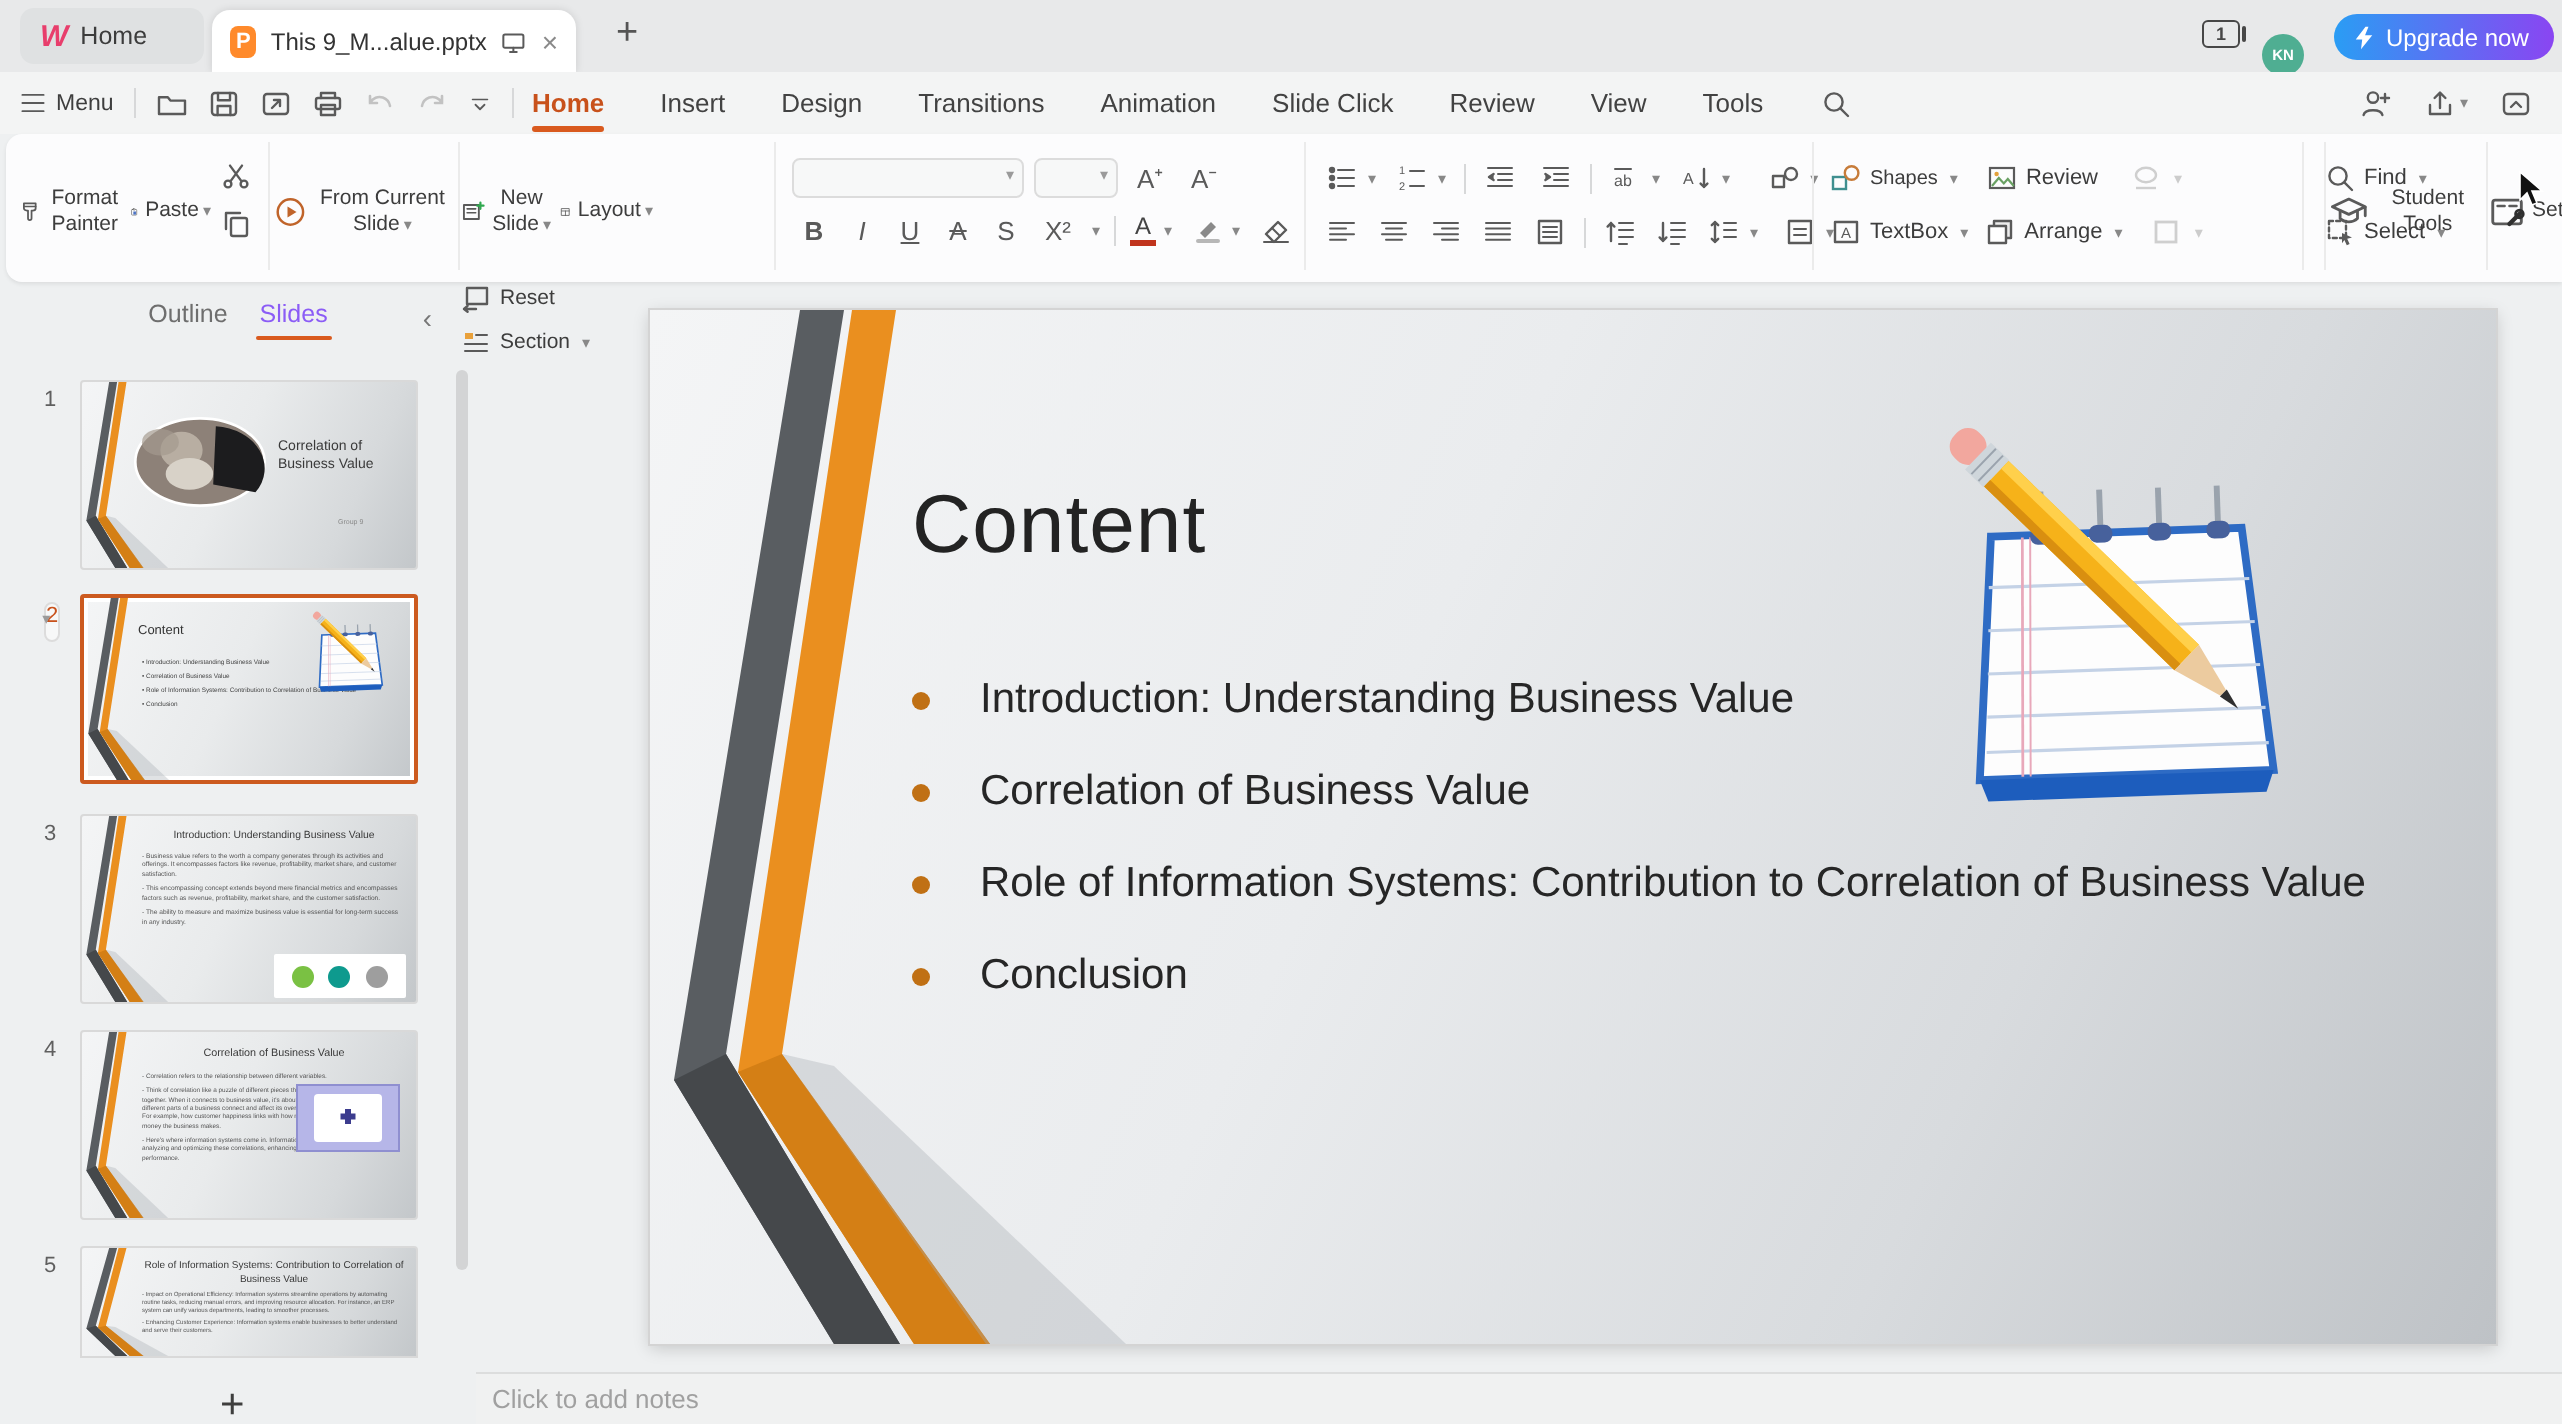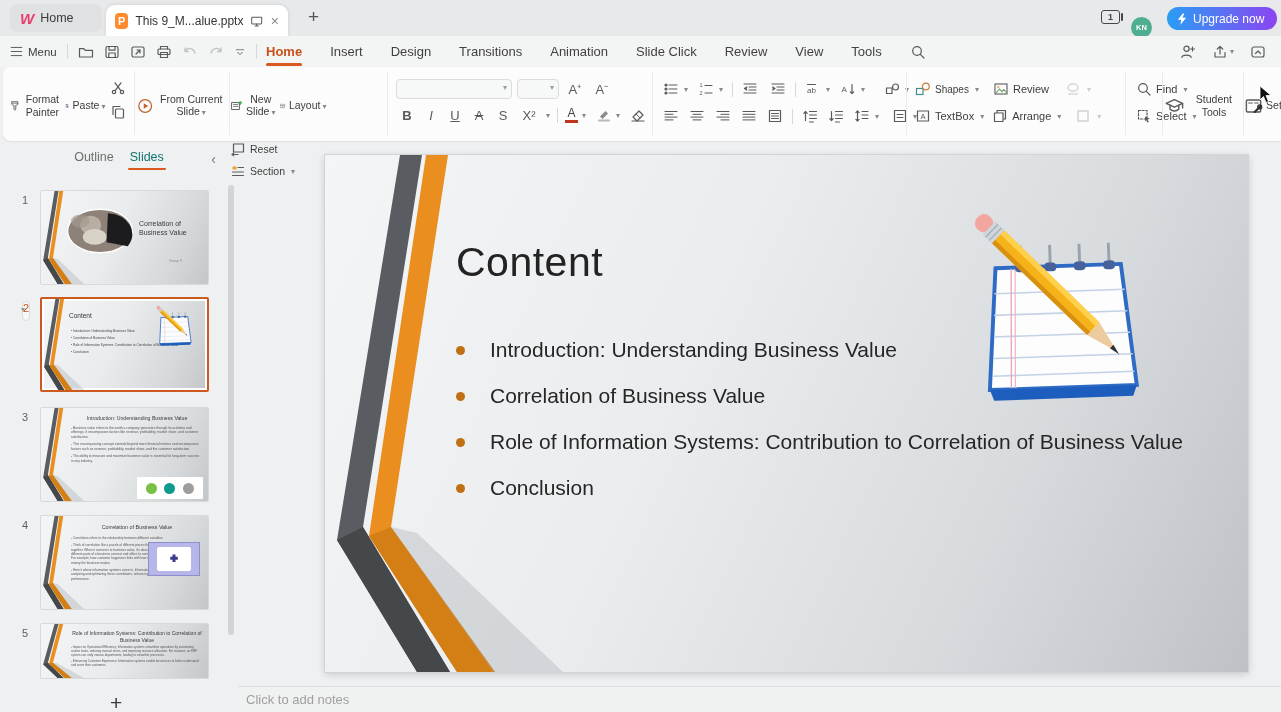--- a/index.html
+++ b/index.html
@@ -43,21 +43,21 @@
   .sel{height:20px;border:1px solid #dcdcdc;border-radius:4px;background:#f7f8f8;position:relative;cursor:pointer}
   .sel:after{content:"\25BE";position:absolute;right:4px;top:3px;font-size:8px;color:#9a9a9a}
   .fmt{font-size:13px;color:#5a5a5a;cursor:pointer;width:22px;text-align:center}
   .fmt.b{font-weight:bold}.fmt.i{font-style:italic}.fmt.u{text-decoration:underline}
   .fmt.strike{text-decoration:line-through}
   .dis{color:#c4c4c4}
   
   .panel{position:absolute;left:0;top:145px;width:238px;height:567px}
   .panel-tabs{position:absolute;left:0;top:5px;width:238px;display:flex;justify-content:center;gap:16px}
   .ptab{font-size:12.5px;color:#6e6e6e;cursor:pointer;position:relative;padding-bottom:6px}
-  .ptab.active{color:#0f766e}
+  .ptab.active{color:#8b5cf6}
   .ptab.active:after{content:"";position:absolute;left:-2px;right:-2px;bottom:0;height:2.5px;border-radius:2px;background:#d95a1e}
   .collapse{position:absolute;right:22px;top:6px;font-size:14px;color:#777;cursor:pointer}
   .thumb-num{position:absolute;left:22px;font-size:11px;color:#5f5f5f}
   .thumb-num.sel{color:#c8511b}
   .thumb{position:absolute;left:40px;width:169px;height:95px;background:#fff;border:1px solid #d9d9d9;border-radius:2px;overflow:hidden;cursor:pointer}
   .thumb .chev{position:absolute;inset:0;width:100%;height:100%}
   .thumb.selected{border:2px solid #cc5a1f;box-shadow:inset 0 0 0 2px #fff}
   .mini-grad{background:linear-gradient(115deg,#f4f5f6 0%,#e9ebec 45%,#d6d9db 78%,#c3c7ca 100%)}
   .scrollbar{position:absolute;left:228px;top:40px;width:6px;height:450px;border-radius:3px;background:#d3d4d5;cursor:pointer}
   .addslide{position:absolute;left:110px;top:546px;font-size:21px;color:#3e3e3e;cursor:pointer}
@@ -458,21 +458,21 @@
           </svg></span>
       <span style="font-size:11px;color:#3d3d3d;cursor:pointer">Arrange</span>
         <span class="caret">▾</span>
       <span class="ic dis" style="margin-left:10px"><svg viewBox="0 0 16 16" fill="none" stroke="#cfcfcf" stroke-width="1.4">
             <rect x="3" y="3" width="10" height="10"></rect>
           </svg></span>
         <span class="caret" style="color:#ccc">▾</span>
     </div>
   </div>
 
-  <div class="rg" style="left:1122px;width:75px">
+  <div class="rg" style="left:1148px;width:75px">
     <div class="row" style="left:10px;top:10px;gap:4px">
       <span class="ic"><svg viewBox="0 0 16 16" fill="none" stroke="#5a5a5a" stroke-width="1.2" stroke-linecap="round" stroke-linejoin="round">
             <circle cx="7" cy="7" r="4.3"></circle>
             <path d="M10.3 10.3L14 14"></path>
           </svg></span>
       <span style="font-size:11px;color:#3d3d3d;cursor:pointer">Find</span>
         <span class="caret">▾</span>
     </div>
     <div class="row" style="left:10px;top:37px;gap:4px">
       <span class="ic"><svg viewBox="0 0 16 16" fill="none" stroke="#5a5a5a" stroke-width="1.2" stroke-linecap="round" stroke-linejoin="round">

